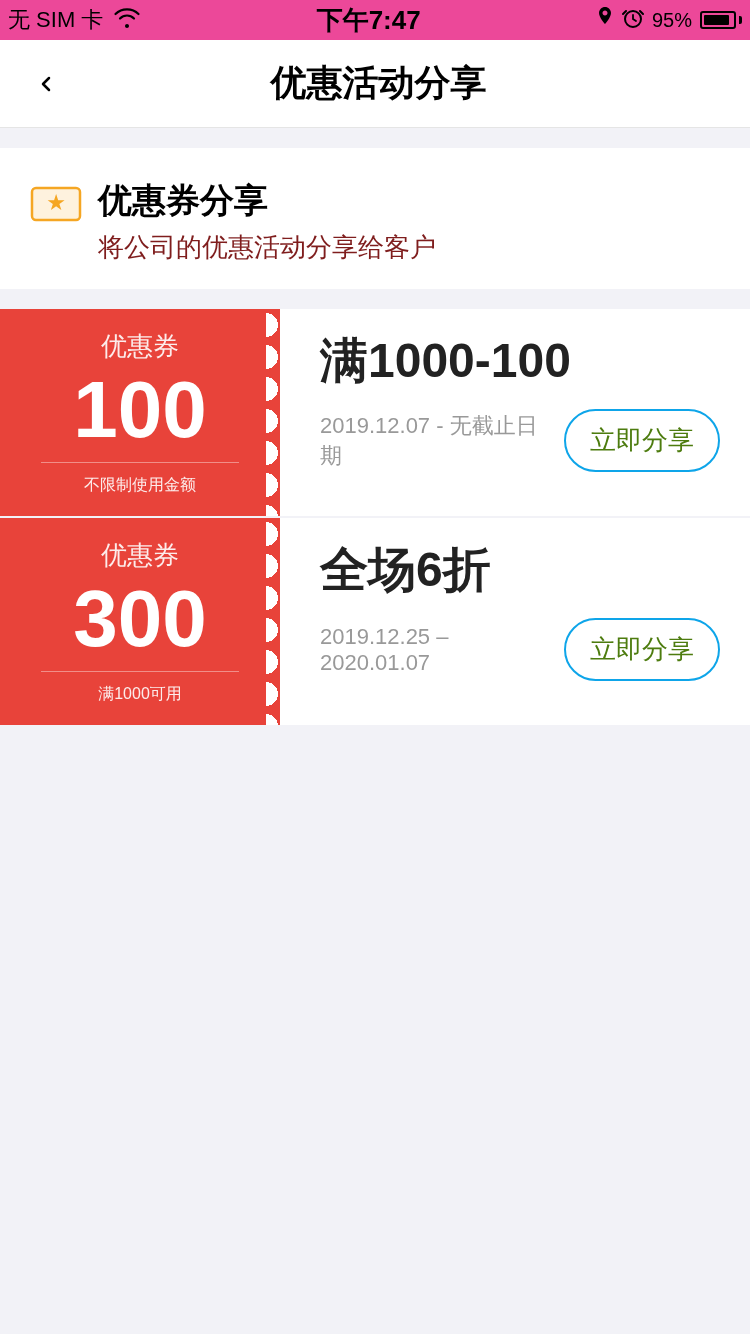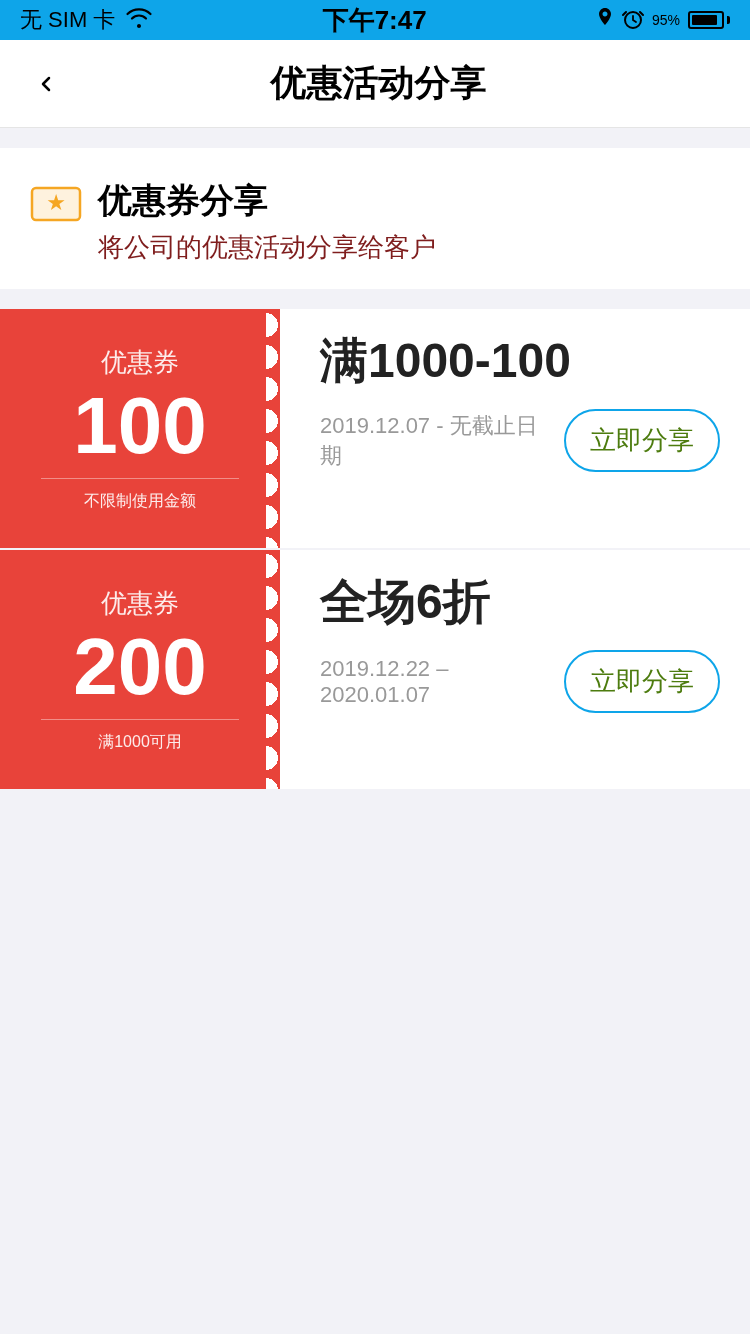--- a/index.html
+++ b/index.html
@@ -9,43 +9,43 @@
       min-height: 1334px;
       font-family: -apple-system, 'PingFang SC', 'Helvetica Neue', Arial, sans-serif;
       background: #f2f2f7;
       overflow-x: hidden;
     }
 
     
     .status-bar {
       width: 100%;
       height: 40px;
-      background: #0ea5e9;
+      background: #ec4899;
       display: flex;
       align-items: center;
       justify-content: space-between;
-      padding: 0 20px;
+      padding: 0 8px;
       font-size: 24px;
       font-weight: 500;
     }
     .status-left {
       display: flex;
       align-items: center;
       gap: 10px;
       font-size: 22px;
     }
     .status-center {
       font-size: 26px;
       font-weight: 600;
     }
     .status-right {
       display: flex;
       align-items: center;
       gap: 8px;
-      font-size: 14px;
+      font-size: 20px;
     }
     .battery-icon {
       display: inline-flex;
       align-items: center;
       gap: 2px;
     }
     .battery-body {
       width: 36px;
       height: 18px;
       border: 2px solid #000;
@@ -148,21 +148,21 @@
     }
 
     
     .coupon-left {
       width: 280px;
       background: #e8433a;
       display: flex;
       flex-direction: column;
       align-items: center;
       justify-content: center;
-      padding: 36px 16px;
+      padding: 20px 16px;
       position: relative;
       flex-shrink: 0;
     }
 
     
     .coupon-left::after {
       content: '';
       position: absolute;
       right: -14px;
       top: 0;
@@ -319,27 +319,27 @@
       <div class="coupon-meta">
         <span class="coupon-date">2019.12.07 - 无截止日期</span>
         <button class="share-btn">立即分享</button>
       </div>
     </div>
   </div>
 
   <div class="coupon-card">
     <div class="coupon-left">
       <span class="coupon-label">优惠券</span>
-      <span class="coupon-amount">200</span>
+      <span class="coupon-amount">300</span>
       <div class="coupon-divider"></div>
       <span class="coupon-condition">满1000可用</span>
     </div>
     <div class="coupon-right">
       <span class="coupon-title">全场6折</span>
       <div class="coupon-meta">
-        <span class="coupon-date">2019.12.22 – 2020.01.07</span>
+        <span class="coupon-date">2019.12.25 – 2020.01.07</span>
         <button class="share-btn">立即分享</button>
       </div>
     </div>
   </div>
 </div>
 
 <div class="bottom-area"></div>
 
 </body></html>

